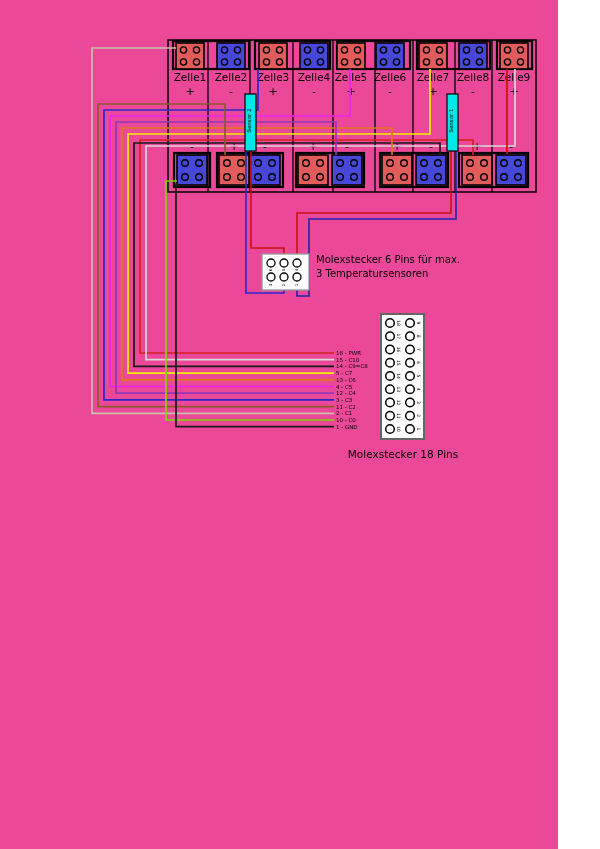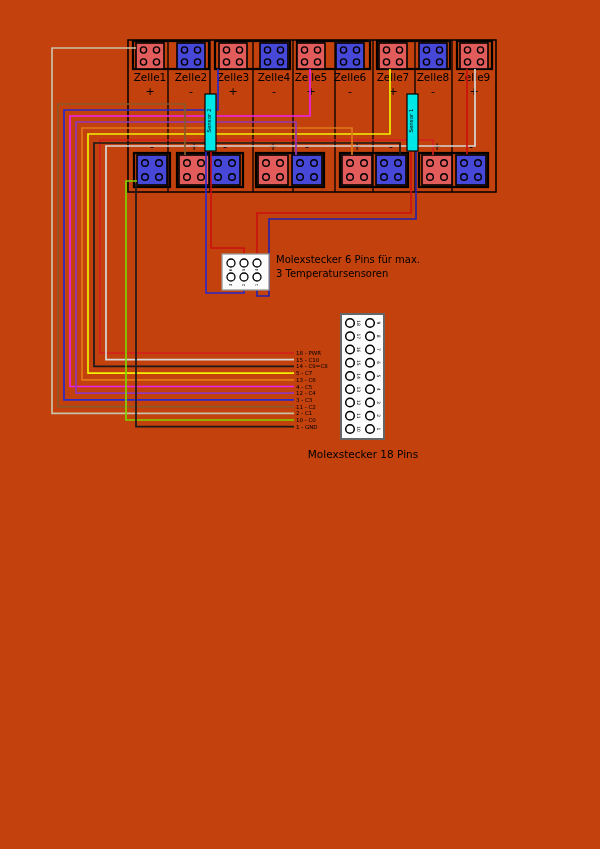--- a/index.html
+++ b/index.html
@@ -1,17 +1,17 @@
 <!DOCTYPE html>
 <html><head>
 <meta charset="utf-8">
 <style>
   html,body{margin:0;padding:0;background:#ffffff;}
-  .page{position:relative;width:600px;height:849px;background:#c2410c;overflow:hidden;
-        font-family:"DejaVu Sans", sans-serif;}
+  .page{position:relative;width:518px;height:849px;background:#ec4899;overflow:hidden;
+        font-family:"DejaVu Sans", sans-serif;padding-left:40px;}
   svg{display:block;}
   text{font-family:"DejaVu Sans", sans-serif;fill:#000;}
   .caption{font-size:10px;}
   .caption-18{font-size:10.5px;}
 </style>
 </head>
 <body>
 
 <div class="page">
   <svg id="diagram" viewBox="0 0 600 849" width="600" height="849">

